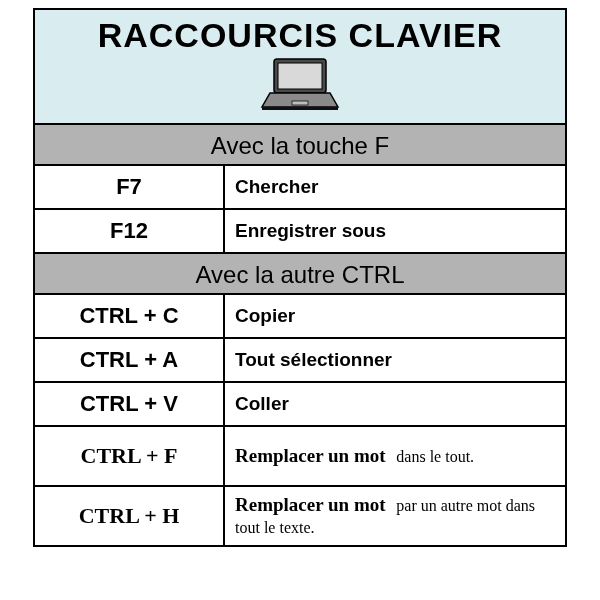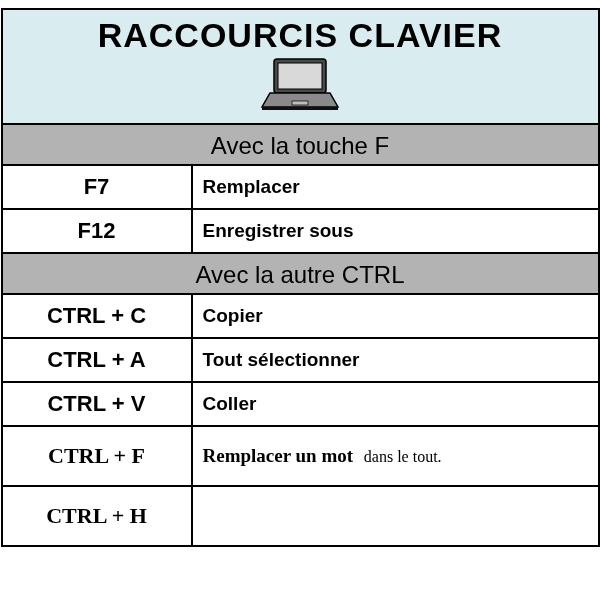--- a/index.html
+++ b/index.html
@@ -6,21 +6,21 @@
     margin: 0;
     padding: 0;
     font-family: "Comic Sans MS", "Comic Sans", cursive, sans-serif;
     background: #fff;
     width: 600px;
     height: 600px;
     overflow: hidden;
     box-sizing: border-box;
   }
   .sheet {
-    width: 599px;
+    width: 534px;
     margin: 8px auto 0 auto;
     border: 2px solid #000;
     border-bottom: none;
     box-sizing: border-box;
   }
   .header {
     background: #d9ecf0;
     text-align: center;
     padding: 6px 0 8px 0;
     border-bottom: 2px solid #000;
@@ -86,21 +86,21 @@
         <rect x="2" y="50" width="76" height="3" fill="#111"></rect>
         <rect x="32" y="44" width="16" height="4" fill="#bdbdbd" stroke="#000" stroke-width="0.7"></rect>
       </svg>
     </span>
   </div>
 
   <div class="section-title">Avec la touche F</div>
   <div class="row">
     <div class="key-cell">F7</div>
     <div class="desc-cell">
-      <span class="bold">Remplacer</span>
+      <span class="bold">Chercher</span>
       <span class="small"></span>
     </div>
   </div>
   <div class="row">
     <div class="key-cell">F12</div>
     <div class="desc-cell">
       <span class="bold">Enregistrer sous</span>
       <span class="small"></span>
     </div>
   </div>
@@ -131,14 +131,20 @@
     <div class="key-cell">CTRL + F</div>
     <div class="desc-cell">
       <span>
         <span class="bold">Remplacer un mot</span>
         <span class="small">dans le tout.</span>
       </span>
     </div>
   </div>
   <div class="row tall">
     <div class="key-cell">CTRL + H</div>
+    <div class="desc-cell">
+      <span>
+        <span class="bold">Remplacer un mot</span>
+        <span class="small">par un autre mot dans tout le texte.</span>
+      </span>
+    </div>
   </div>
 </div>
 
 </body></html>

